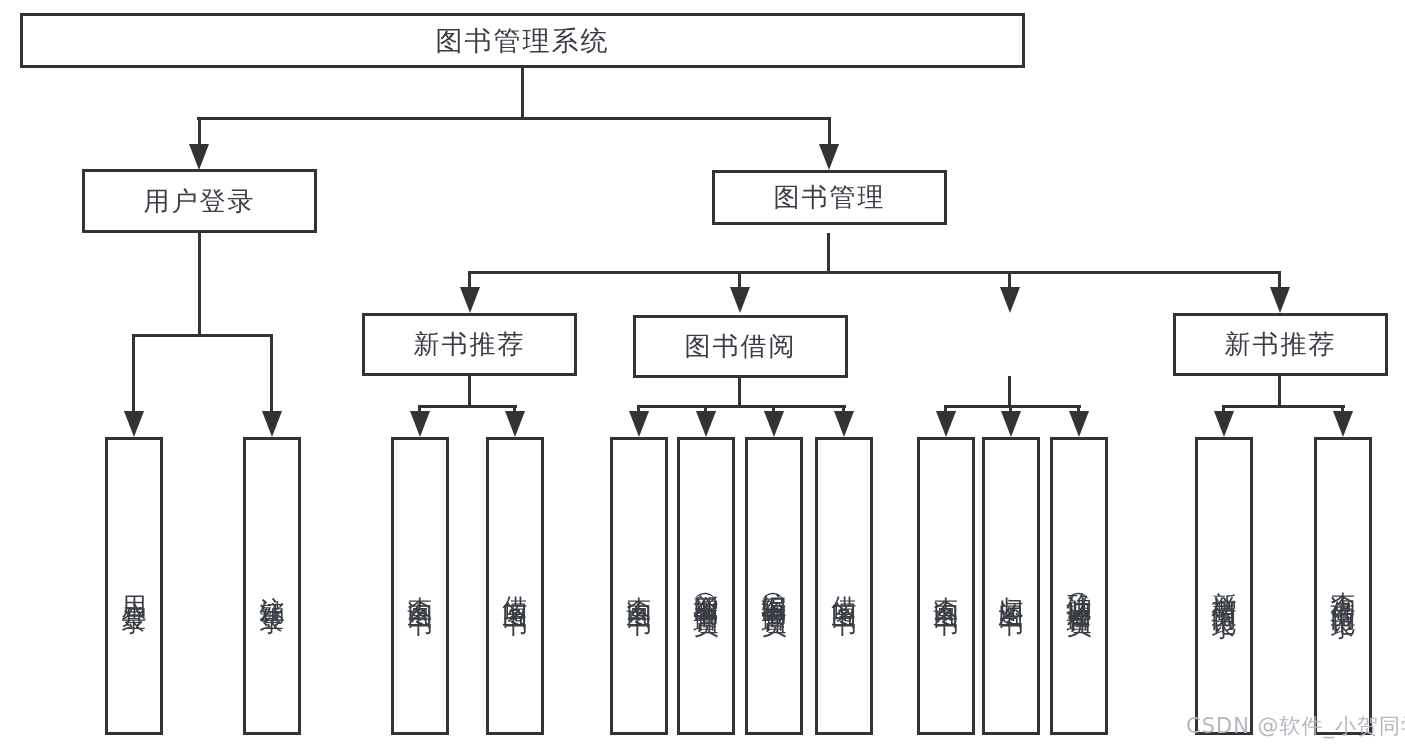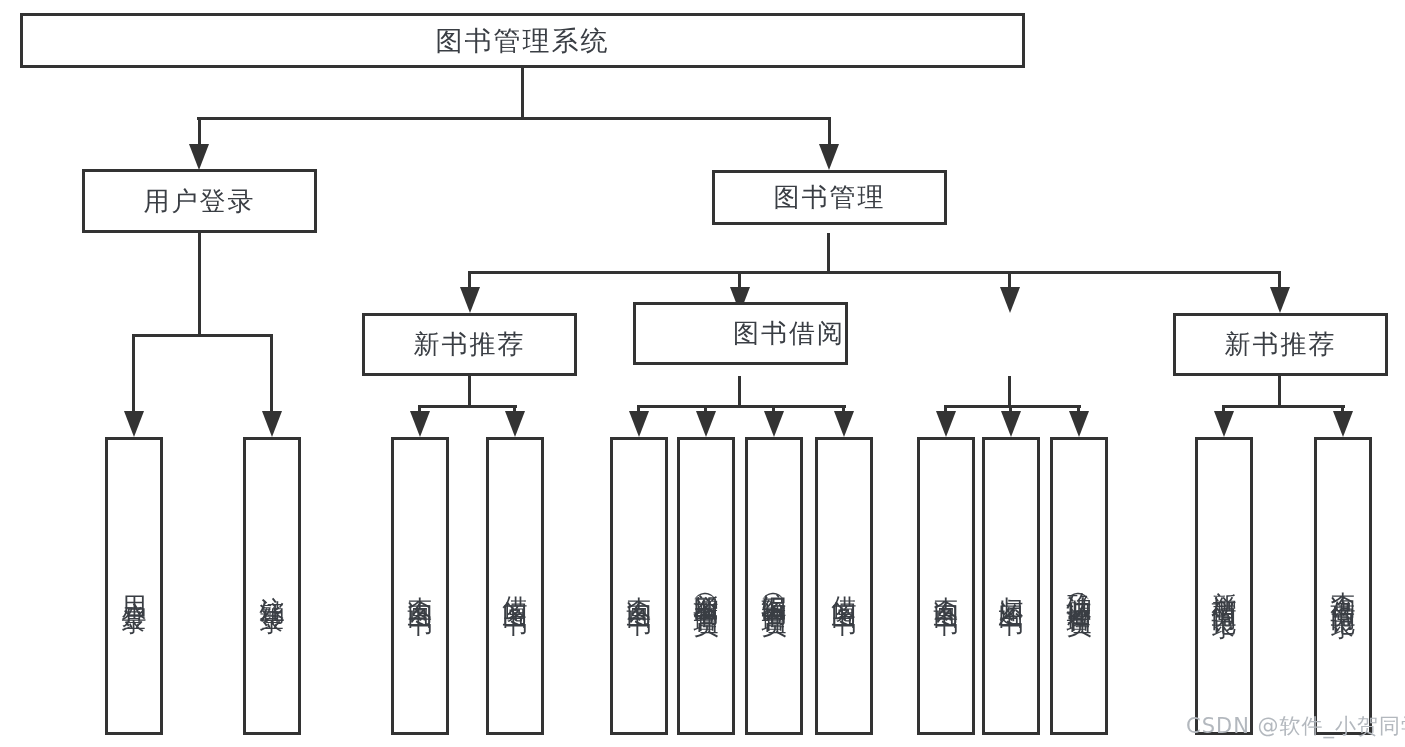--- a/index.html
+++ b/index.html
@@ -87,21 +87,21 @@
   <div class="vline" style="left:1008px; top:271px; width:3px; height:20px;"></div>
   <div class="vline" style="left:1278px; top:271px; width:3px; height:20px;"></div>
   <div class="arrow" style="left:460px; top:287px;"></div>
   <div class="arrow" style="left:730px; top:287px;"></div>
   <div class="arrow" style="left:1000px; top:287px;"></div>
   <div class="arrow" style="left:1270px; top:287px;"></div>
 
   <div class="node" style="left:362px; top:313px; width:215px; height:63px;">
     <span>新书推荐</span>
   </div>
-  <div class="node" style="left:633px; top:302px; width:215px; height:63px;justify-content:flex-end;">
+  <div class="node" style="left:633px; top:315px; width:215px; height:63px;">
     <span>图书借阅</span>
   </div>
   <div class="node" style="left:1173px; top:313px; width:215px; height:63px;">
     <span>新书推荐</span>
   </div>
 
   <div class="vline" style="left:468px; top:376px; width:3px; height:32px;"></div>
   <div class="hline" style="left:418px; top:405px; width:99px; height:3px;"></div>
   <div class="vline" style="left:418px; top:405px; width:3px; height:9px;"></div>
   <div class="vline" style="left:513px; top:405px; width:3px; height:9px;"></div>

